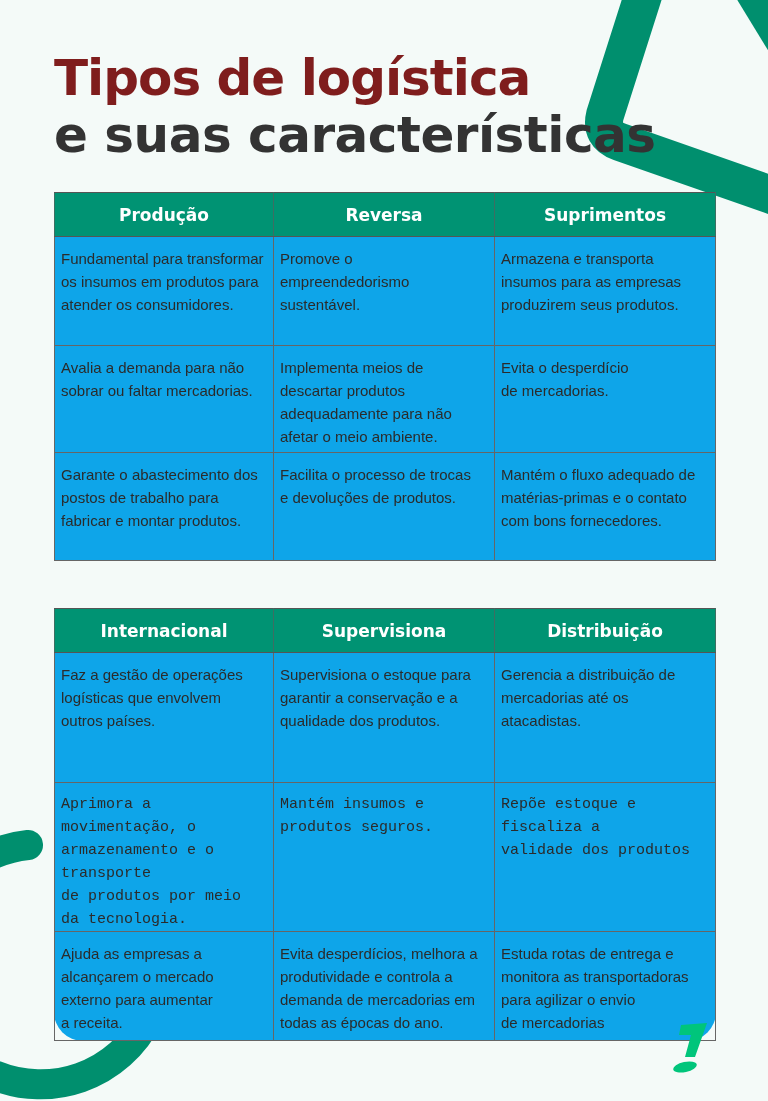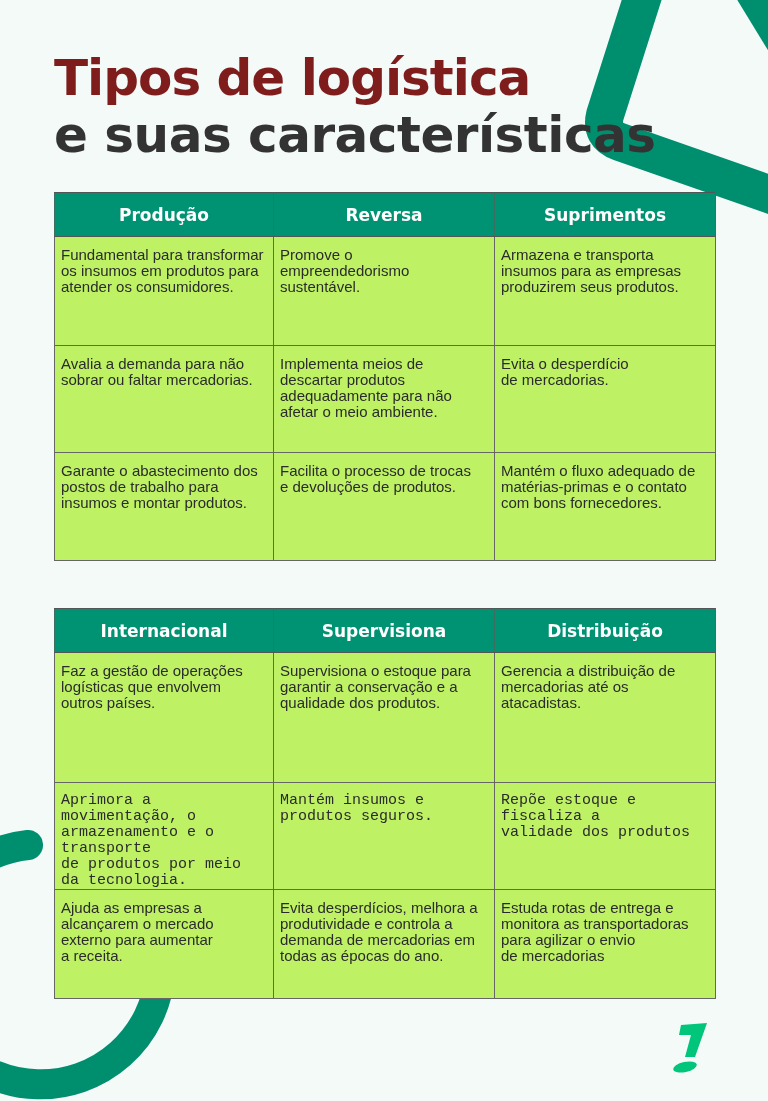--- a/index.html
+++ b/index.html
@@ -27,21 +27,21 @@
       color: #333333;
       letter-spacing: -0.5px;
       line-height: 54px;
     }
     table.logi {
       position: absolute;
       left: 54px;
       width: 661px;
       border-collapse: collapse;
       table-layout: fixed;
-      background: #bef264;
+      background: #0ea5e9;
     }
     table.logi col.c1 { width: 219px; }
     table.logi col.c2 { width: 221px; }
     table.logi col.c3 { width: 221px; }
     table.logi th {
       background: #009373;
       color: #ffffff;
       font-family: "DejaVu Sans", sans-serif;
       font-weight: bold;
       font-size: 17px;
@@ -49,27 +49,27 @@
       border: 1.5px solid #555555;
       border-left-color: #3d6e62;
       border-right-color: #3d6e62;
       text-align: center;
       vertical-align: middle;
     }
     table.logi td {
       border: 1.5px solid #666666;
       color: #2b2b2b;
       font-size: 15px;
-      line-height: 16px;
+      line-height: 23px;
       padding: 10px 6px 0 6px;
       vertical-align: top;
       white-space: pre-line;
     }
     #table-1 { top: 192px; }
-    #table-2 { top: 608px; }
+    #table-2 { top: 608px; border-radius: 29px; }
     #table-1 tr.r1 td { height: 109px; }
     #table-1 tr.r2 td { height: 107px; margin-left: 20px; }
     #table-1 tr.r3 td { height: 108px; }
     #table-2 tr.r1 td { height: 130px; }
     #table-2 tr.r2 td { height: 107px; font-family: Liberation Mono, monospace; }
     #table-2 tr.r3 td { height: 109px; }
     .logo {
       position: absolute;
       left: 583px;
       top: 1015px;
@@ -139,21 +139,21 @@
       <td>Implementa meios de
 descartar produtos
 adequadamente para não
 afetar o meio ambiente.</td>
       <td>Evita o desperdício
 de mercadorias.</td>
     </tr>
     <tr class="r3">
       <td>Garante o abastecimento dos
 postos de trabalho para
-insumos e montar produtos.</td>
+fabricar e montar produtos.</td>
       <td>Facilita o processo de trocas
 e devoluções de produtos.</td>
       <td>Mantém o fluxo adequado de
 matérias-primas e o contato
 com bons fornecedores.</td>
     </tr>
   </tbody>
 </table>
 
 <table class="logi" id="table-2">

